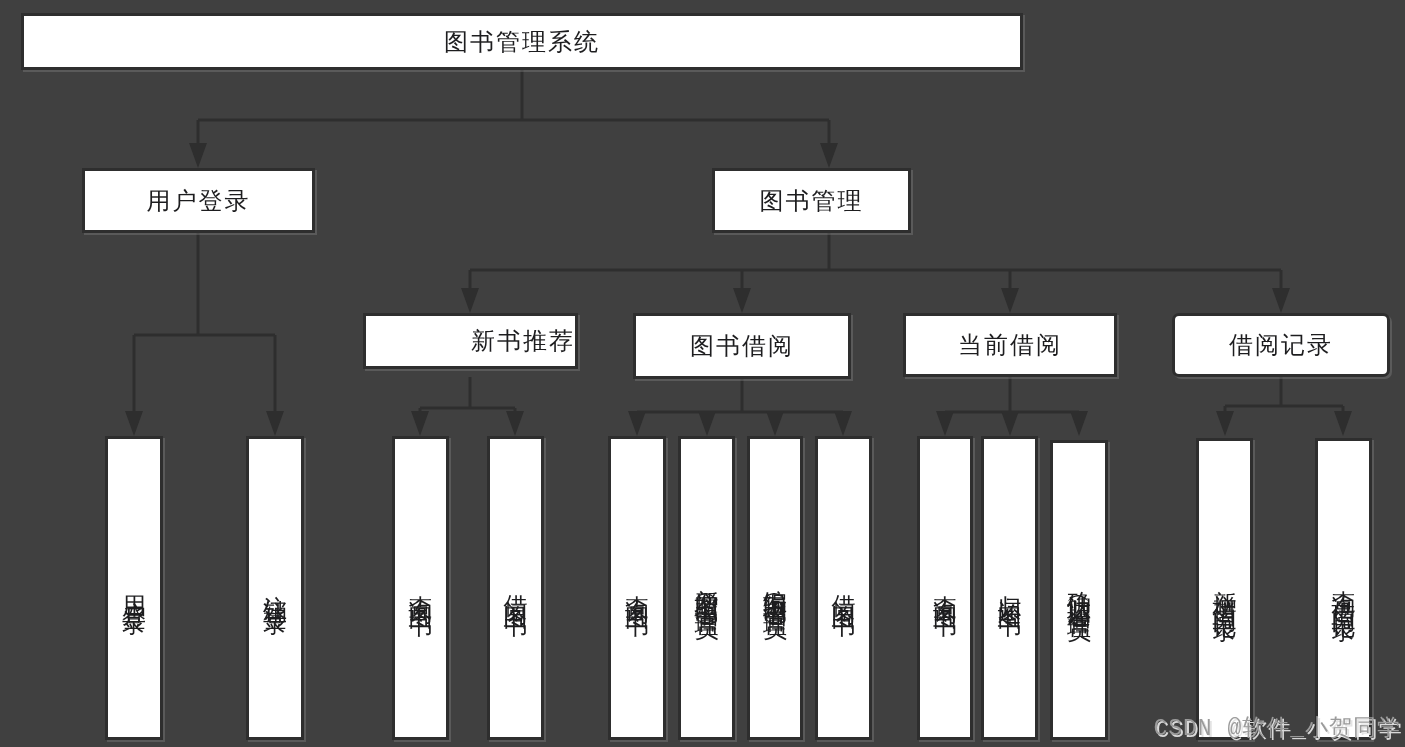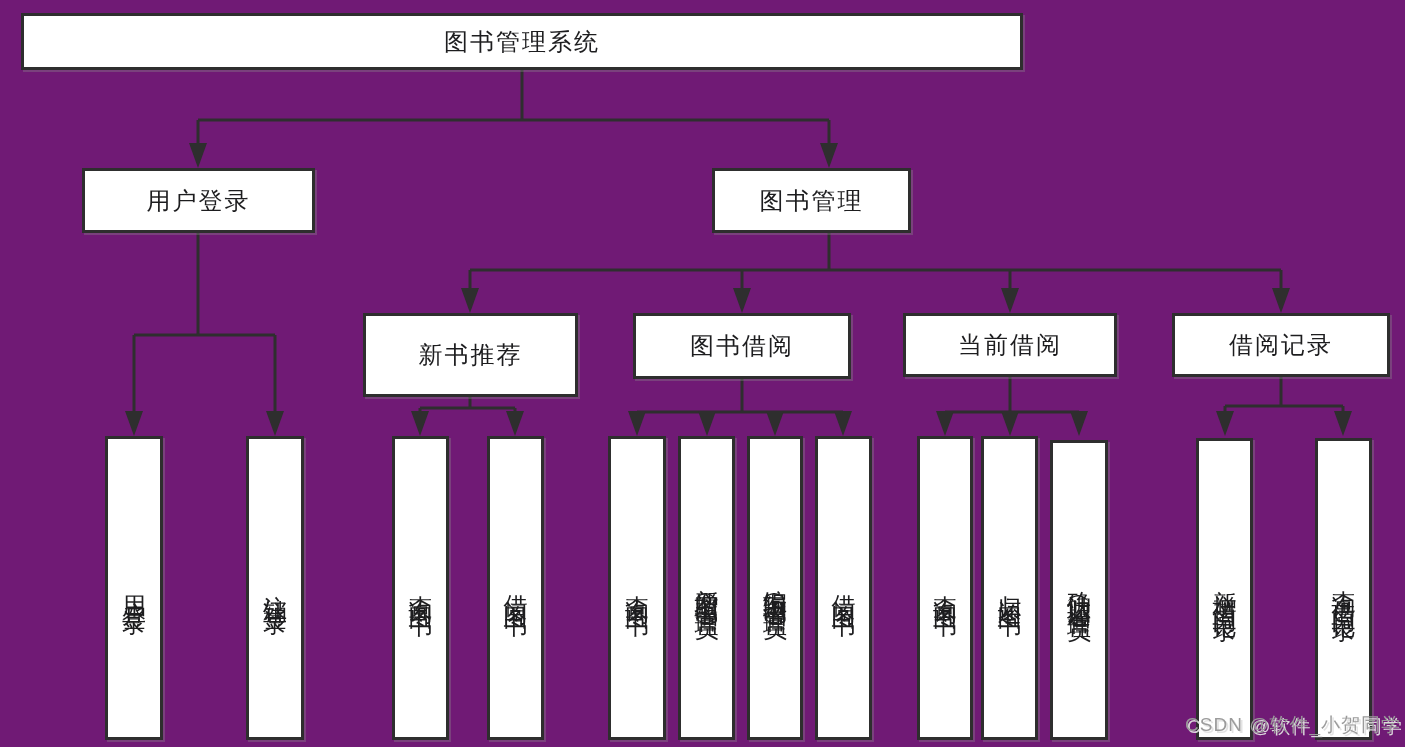--- a/index.html
+++ b/index.html
@@ -1,20 +1,20 @@
 <!DOCTYPE html>
 <html><head>
 <meta charset="utf-8">
 <style>
   html, body { margin: 0; padding: 0; background: #ffffff; }
   .stage {
     position: relative;
     width: 1405px;
     height: 747px;
-    background: #701a75;
+    background: #404040;
     font-family: "Liberation Sans", "DejaVu Sans", sans-serif;
     overflow: hidden;
   }
   .wires {
     position: absolute;
     left: 0; top: 0;
     width: 1405px; height: 747px;
     pointer-events: none;
   }
   .box {
@@ -38,26 +38,27 @@
     text-orientation: mixed;
     font-size: 24px;
     letter-spacing: 6px;
     line-height: 1;
   }
   .vbox.tight { letter-spacing: 4px; }
   .watermark {
     position: absolute;
     right: 4px;
     top: 712px;
-    font-size: 19px;
+    font-size: 23px;
     letter-spacing: 1px;
     color: #9b9b9b;
     text-shadow: 2px 2px 0 rgba(225,225,225,0.95);
     white-space: nowrap;
     z-index: 5;
+    font-family: Liberation Mono, monospace;
   }
 </style>
 </head>
 <body>
 
 <div class="stage">
 
   <svg class="wires" viewBox="0 0 1405 747" xmlns="http://www.w3.org/2000/svg">
     <g stroke="#2e2e2e" stroke-width="3" fill="none">
 
@@ -102,30 +103,30 @@
     <span>图书管理系统</span>
   </div>
 
   <div class="box hbox" style="left:82px; top:168px; width:233px; height:65px;">
     <span>用户登录</span>
   </div>
   <div class="box hbox" style="left:712px; top:168px; width:199px; height:65px;">
     <span>图书管理</span>
   </div>
 
-  <div class="box hbox" style="left:363px; top:313px; width:215px; height:84px;">
+  <div class="box hbox" style="left:363px; top:313px; width:215px; height:56px;justify-content:flex-end;">
     <span>新书推荐</span>
   </div>
   <div class="box hbox" style="left:633px; top:313px; width:218px; height:66px;">
     <span>图书借阅</span>
   </div>
   <div class="box hbox" style="left:903px; top:313px; width:214px; height:64px;text-align:right;">
     <span>当前借阅</span>
   </div>
-  <div class="box hbox" style="left:1172px; top:313px; width:218px; height:64px;">
+  <div class="box hbox" style="left:1172px; top:313px; width:218px; height:64px;border-radius:7px;">
     <span>借阅记录</span>
   </div>
 
   <div class="box vbox" style="left:105px; top:436px; width:58px; height:304px;">
     <span>用户登录</span>
   </div>
   <div class="box vbox" style="left:246px; top:436px; width:58px; height:304px;">
     <span>注销登录</span>
   </div>
 

